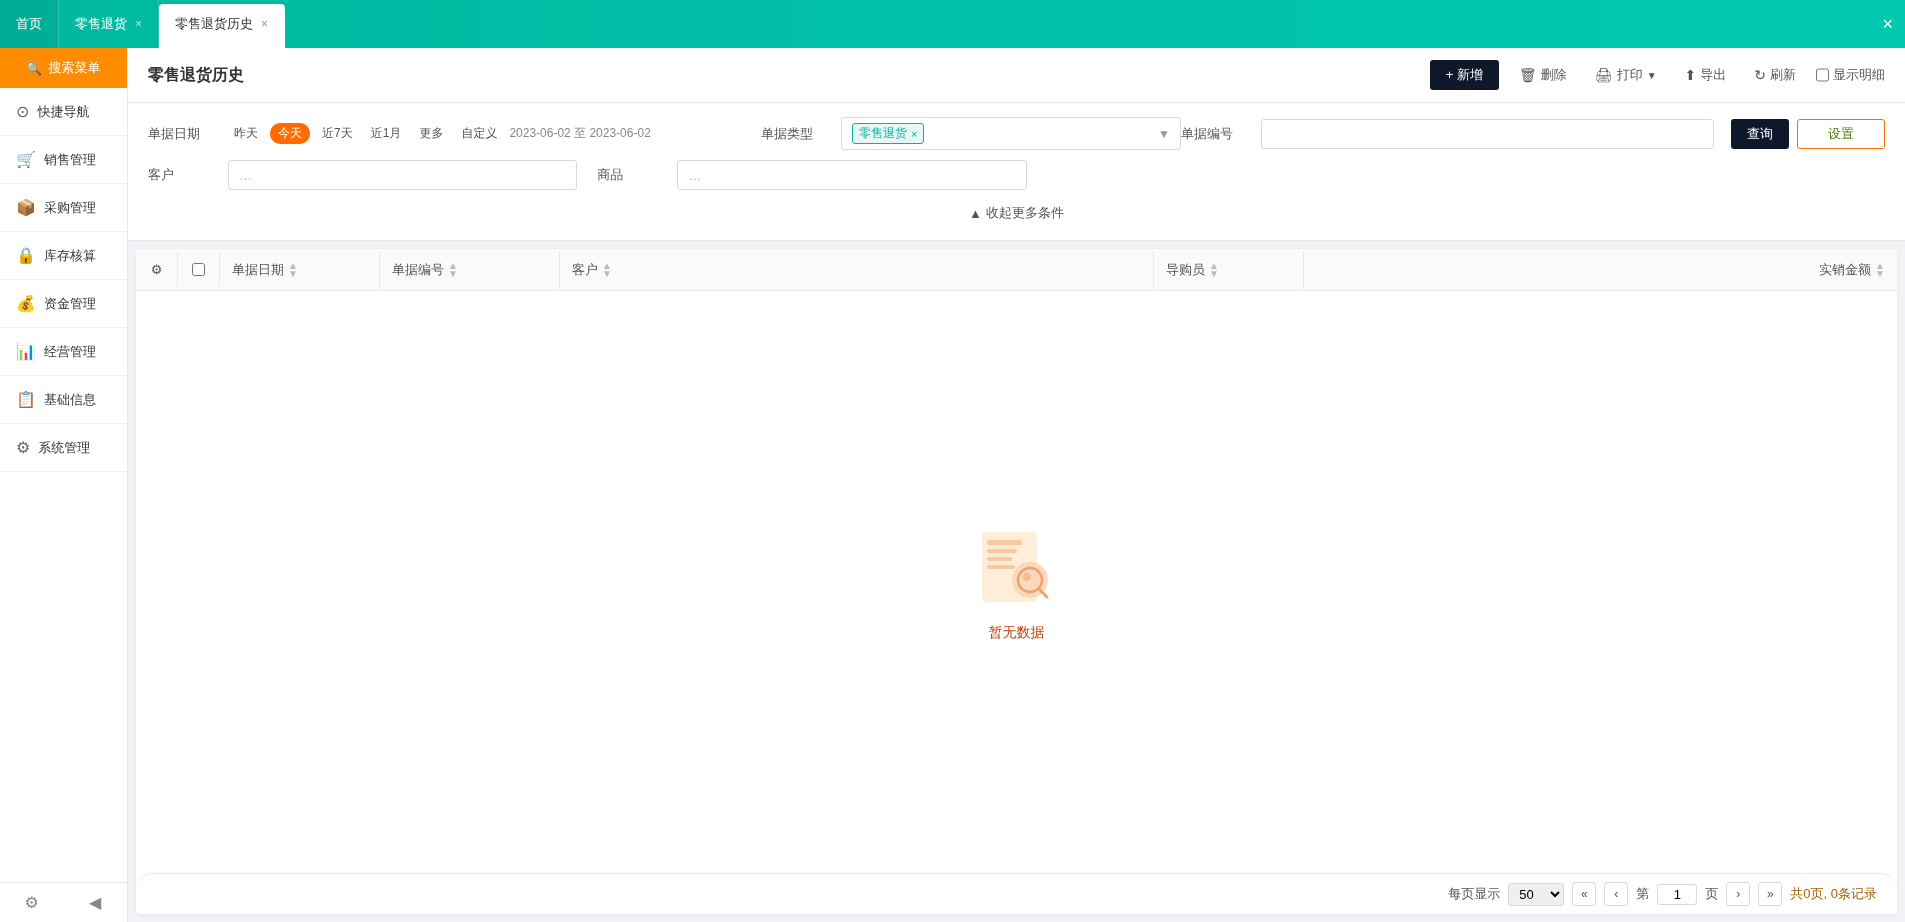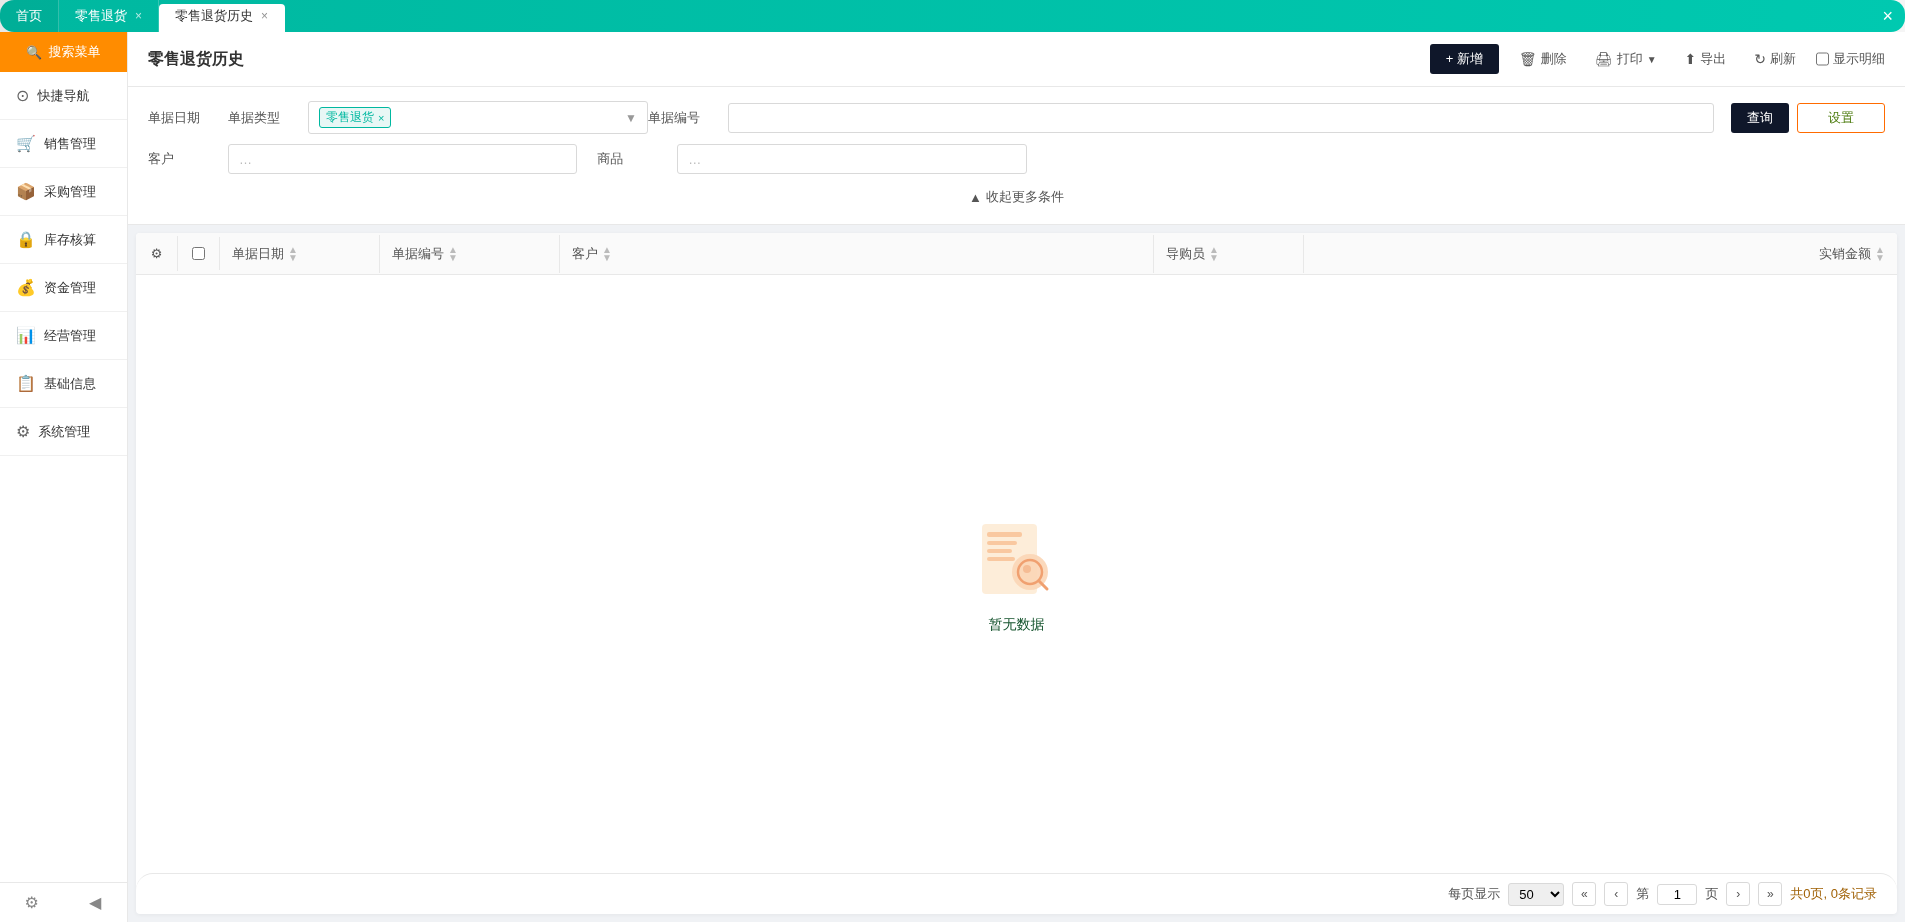--- a/index.html
+++ b/index.html
@@ -1,25 +1,24 @@
 <!DOCTYPE html>
 <html><head>
   <meta charset="utf-8">
   <style>
     * { box-sizing: border-box; margin: 0; padding: 0; font-family: 'Microsoft YaHei', Arial, sans-serif; }
     body { width: 1905px; height: 922px; overflow: hidden; display: flex; flex-direction: column; background: #f5f5f5; }
 
     
     .top-bar {
-      height: 32px;
+      height: 48px;
       background: linear-gradient(to right, #00b8a0, #00c9b0);
       display: flex;
       align-items: stretch;
       position: relative;
-      border-radius: 14px;
     }
     .tab-item {
       display: flex;
       align-items: center;
       padding: 0 16px;
       font-size: 13px;
       color: #fff;
       cursor: pointer;
       white-space: nowrap;
       border-right: 1px solid rgba(255,255,255,0.2);
@@ -248,21 +247,21 @@
     .th-guide { width: 150px; }
     .th-amount { width: 130px; justify-content: flex-end; }
     .th-action { width: 80px; justify-content: center; }
 
     .empty-area {
       flex: 1;
       display: flex;
       flex-direction: column;
       align-items: center;
       justify-content: center;
-      color: #14532d;
+      color: #c2410c;
       font-size: 14px;
     }
     .empty-icon {
       width: 100px;
       height: 90px;
       margin-bottom: 12px;
     }
 
     
     .pagination-bar {
@@ -401,20 +400,29 @@
           <input type="checkbox" style="">
           <span>显示明细</span>
         </div>
       </div>
     </div>
 
     <div class="filter-area">
 
       <div class="filter-row">
         <span class="filter-label">单据日期</span>
+        <div class="date-options">
+          <span class="date-opt">昨天</span>
+          <span class="date-opt active">今天</span>
+          <span class="date-opt">近7天</span>
+          <span class="date-opt">近1月</span>
+          <span class="date-opt">更多</span>
+          <span class="date-opt">自定义</span>
+          <span class="date-range">2023-06-02 至 2023-06-02</span>
+        </div>
 
         <div class="filter-field" style="max-width:420px;">
           <span class="filter-field-label">单据类型</span>
           <div class="filter-input-wrap" style="min-width:220px;">
             <span class="filter-tag">
               <span>零售退货</span>
               <span class="tag-close">×</span>
             </span>
             <span class="filter-select-arrow">▼</span>
           </div>

